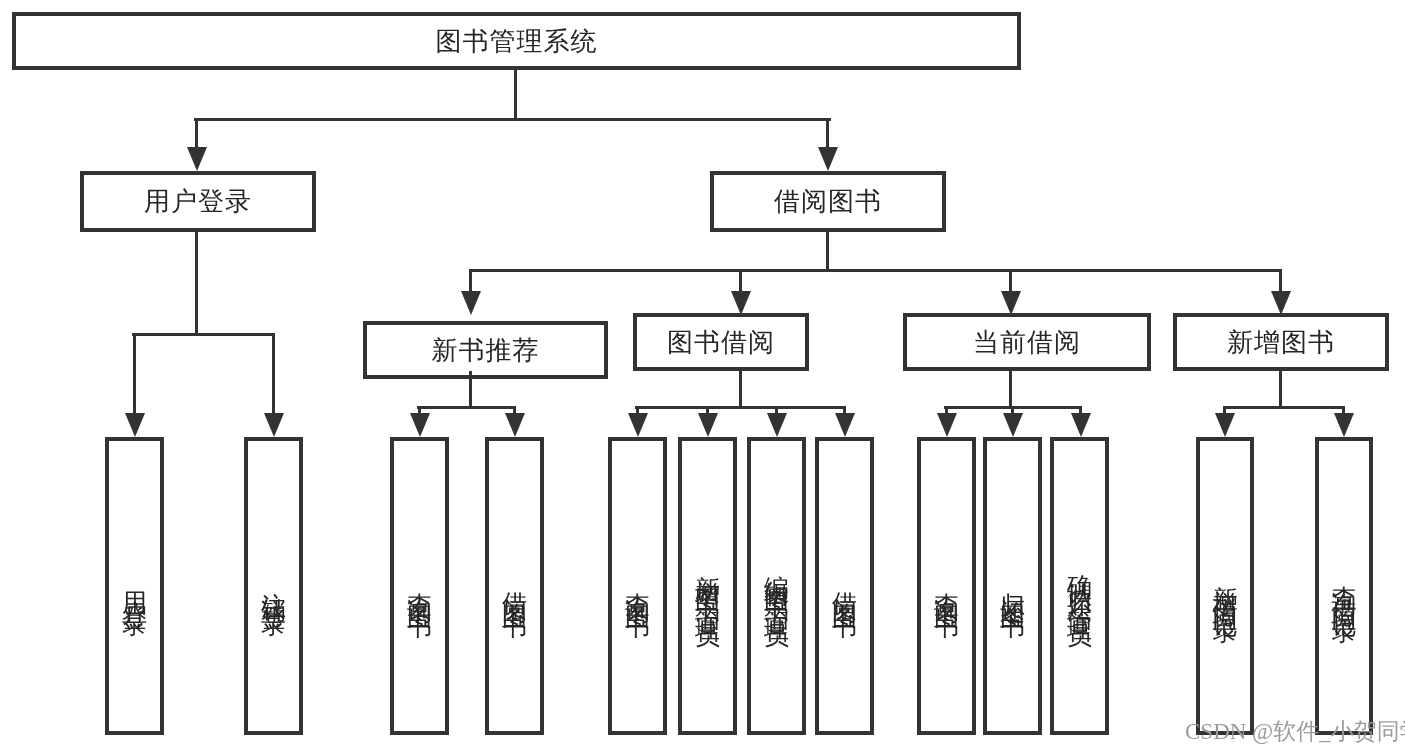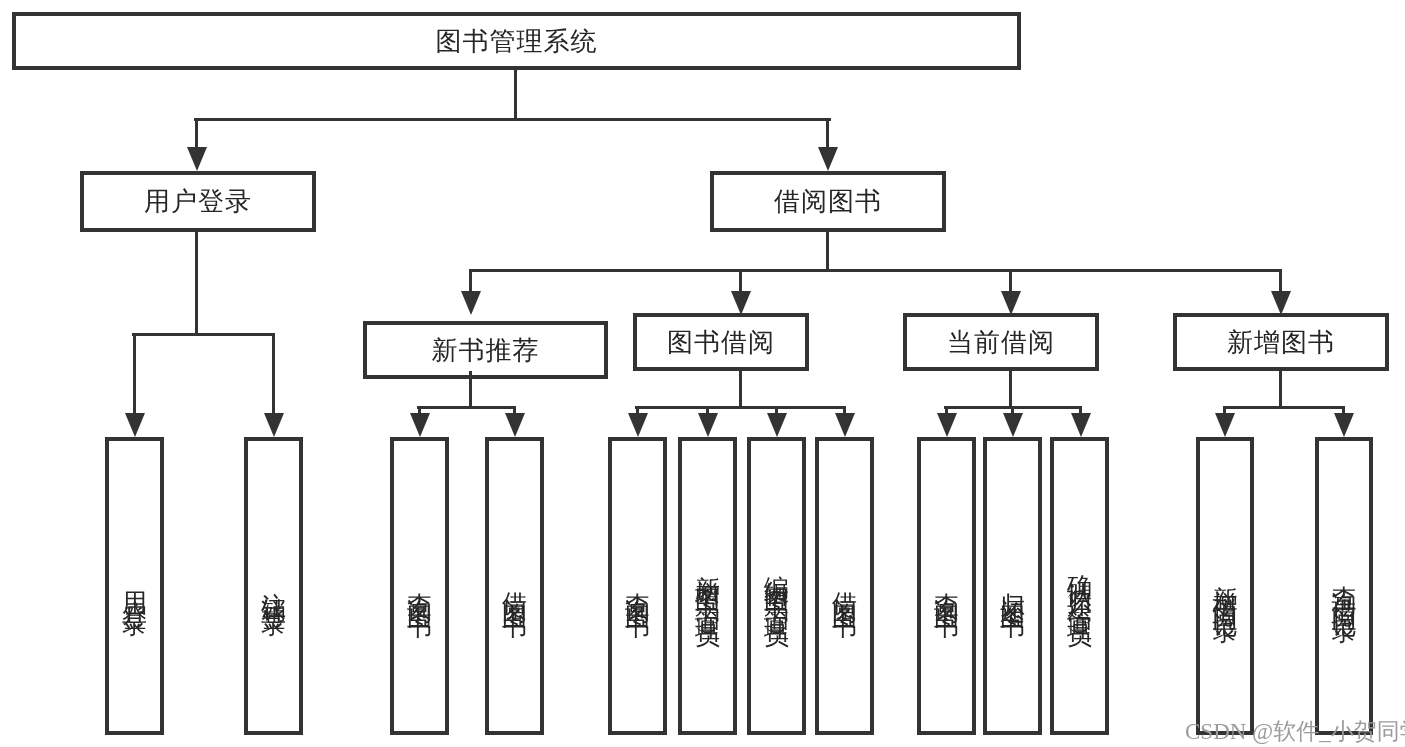--- a/index.html
+++ b/index.html
@@ -86,21 +86,21 @@
 
   <div class="vl" style="left:826px;top:232px;height:40px;"></div>
   <div class="hl" style="left:469px;top:269px;width:813px;"></div>
   <div class="drop" style="left:469px;top:269px;height:22px;"></div>
   <div class="drop" style="left:739px;top:269px;height:22px;"></div>
   <div class="drop" style="left:1009px;top:269px;height:22px;"></div>
   <div class="drop" style="left:1279px;top:269px;height:22px;"></div>
 
   <div class="node" style="left:363px;top:313px;width:245px;height:58px;margin-top:8px;">新书推荐</div>
   <div class="node" style="left:633px;top:313px;width:176px;height:58px;">图书借阅</div>
-  <div class="node" style="left:903px;top:313px;width:196px;height:58px;">当前借阅</div>
+  <div class="node" style="left:903px;top:313px;width:248px;height:58px;">当前借阅</div>
   <div class="node" style="left:1173px;top:313px;width:216px;height:58px;">新增图书</div>
 
   <div class="vl" style="left:469px;top:371px;height:38px;"></div>
   <div class="hl" style="left:417px;top:406px;width:99px;"></div>
   <div class="drop" style="left:418px;top:406px;height:7px;"></div>
   <div class="drop" style="left:513px;top:406px;height:7px;"></div>
 
   <div class="vl" style="left:739px;top:371px;height:38px;"></div>
   <div class="hl" style="left:635px;top:406px;width:211px;"></div>
   <div class="drop" style="left:636px;top:406px;height:7px;"></div>

